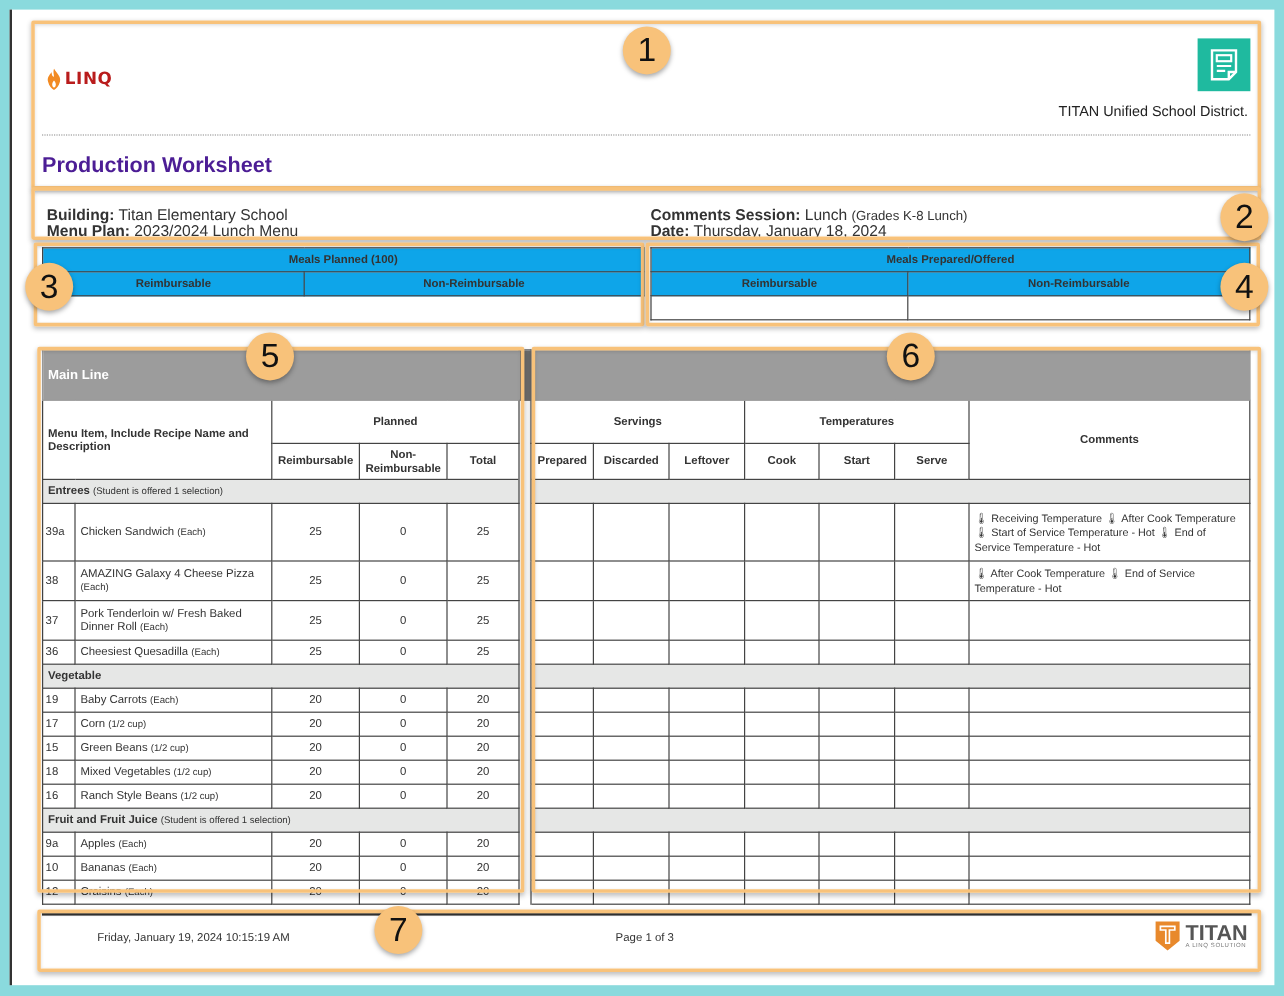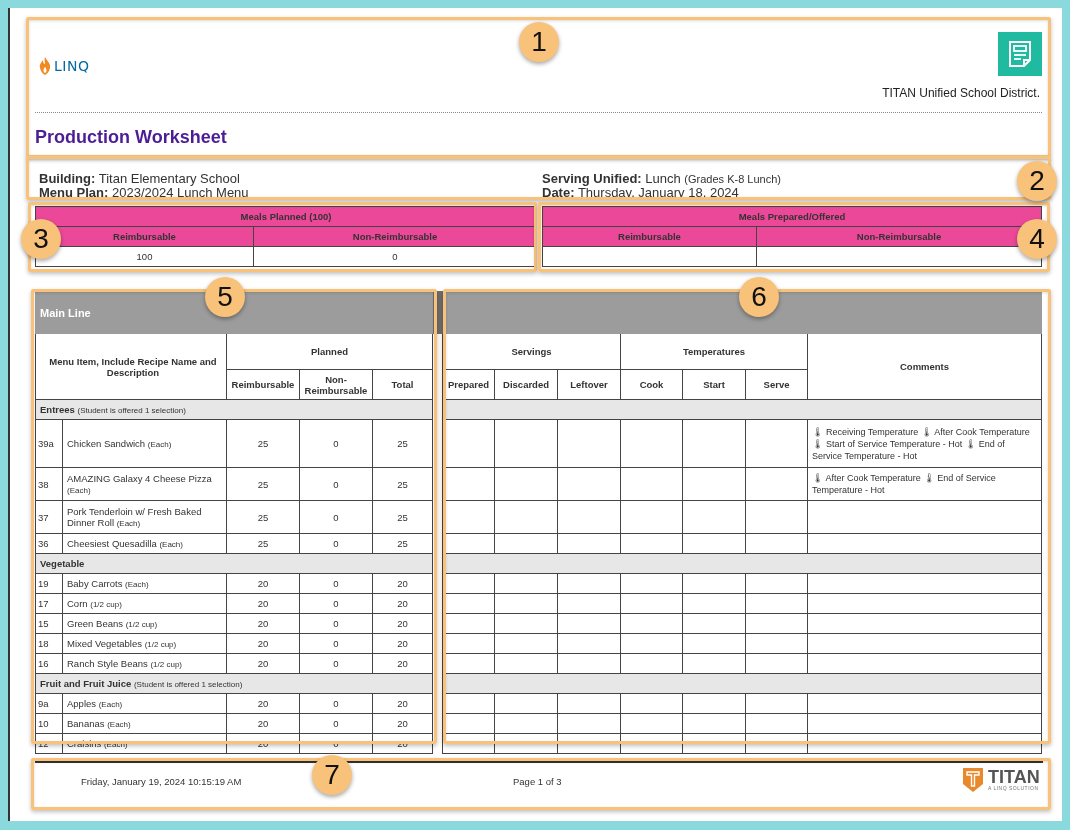--- a/index.html
+++ b/index.html
@@ -23,34 +23,34 @@
     position: absolute; width: 40px; height: 40px; border-radius: 50%;
     background: #f8c27a; color: #111; font-size: 28px;
     display: flex; align-items: center; justify-content: center;
     box-shadow: 0 2px 4px rgba(0,0,0,0.35); z-index: 5;
     font-family: "Liberation Sans", sans-serif;
   }
   .abs { position: absolute; }
 
   
   .logo { position: absolute; left: 38px; top: 57px; display: flex; align-items: center; gap: 3px; }
-  .logo-text { font-weight: normal; font-size: 14px; color: #0369a1; letter-spacing: 0.5px; font-family: "DejaVu Sans", sans-serif; }
+  .logo-text { font-weight: bold; font-size: 14px; color: #b91c1c; letter-spacing: 0.5px; font-family: "DejaVu Sans", sans-serif; }
   .doc-icon { position: absolute; left: 996px; top: 32px; width: 44px; height: 44px; background: #1fba9f; display: flex; align-items: center; justify-content: center; }
   .district { position: absolute; right: 30px; top: 86px; font-size: 12px; color: #222; }
   .dotline { position: absolute; left: 33px; top: 112px; width: 1007px; border-top: 1px dotted #888; }
   .title { position: absolute; left: 33px; top: 127px; font-size: 18px; font-weight: bold; color: #4c1d95; }
 
   .info { position: absolute; font-size: 13px; color: #333; line-height: 13px; }
   .info b { font-weight: bold; }
   .info small { font-size: 11px; }
 
   table { border-collapse: collapse; table-layout: fixed; font-family: "Liberation Sans", sans-serif; }
   td, th { border: 1px solid #444; font-size: 9.5px; text-align: center; color: #333; }
   th { font-weight: bold; }
-  .meals th { background: #ec4899; height: 20px; }
+  .meals th { background: #0ea5e9; height: 20px; }
   .meals td { height: 20px; background: #fff; }
 
   .main th, .main td { height: 30px; }
   .main .banner { background: #9c9c9c; color: #fff; font-size: 11px; text-align: left; padding-left: 4px; height: 42px; border-color: #9c9c9c; }
   .main .hdr { background: #fff; }
   .main .cat td { background: #e6e7e6; text-align: left; padding-left: 4px; font-size: 9.5px; font-weight: bold; height: 20px; }
   .main .cat small { font-weight: normal; font-size: 8px; }
   .main .row td { height: 20px; }
   .main td.num { text-align: left; padding-left: 2px; }
   .main td.item { text-align: left; padding-left: 4px; }
@@ -94,45 +94,41 @@
 
   <div class="info" style="left:29px; top:164px;">
     <b>Building:</b>
     <span>Titan Elementary School</span>
   </div>
   <div class="info" style="left:29px; top:178px; height:12px; overflow:hidden;">
     <b>Menu Plan:</b>
     <span>2023/2024 Lunch Menu</span>
   </div>
   <div class="info" style="left:532px; top:164px;">
-    <b>Serving Unified:</b>
+    <b>Comments Session:</b>
     <span>Lunch</span>
     <small>(Grades K-8 Lunch)</small>
   </div>
   <div class="info" style="left:532px; top:178px; height:12px; overflow:hidden;">
     <b>Date:</b>
     <span>Thursday, January 18, 2024</span>
   </div>
 
   <table class="meals abs" style="left:25px; top:198px; width:502px;">
     <colgroup>
         <col style="width:218px">
         <col>
       </colgroup>
     <tbody>
         <tr>
           <th colspan="2">Meals Planned (100)</th>
         </tr>
     <tr>
       <th>Reimbursable</th>
       <th>Non-Reimbursable</th>
-    </tr>
-    <tr>
-      <td>100</td>
-      <td>0</td>
     </tr>
   </tbody>
     </table>
 
   <table class="meals abs" style="left:532px; top:198px; width:500px;">
     <colgroup>
         <col style="width:214px">
         <col>
       </colgroup>
     <tbody>
@@ -166,21 +162,21 @@
         <col style="width:62px">
       <col>
     </colgroup>
     <thead>
       <tr>
         <th colspan="5" class="banner">Main Line</th>
         <th class="banner" style="background:#6e6e6e; border-color:#6e6e6e;"></th>
         <th colspan="7" class="banner"></th>
       </tr>
       <tr class="hdr">
-        <th colspan="2" rowspan="2" style="text-align:center; padding-left:4px;">Menu Item, Include Recipe Name and Description</th>
+        <th colspan="2" rowspan="2" style="text-align:left; padding-left:4px;">Menu Item, Include Recipe Name and Description</th>
         <th colspan="3" style="height:36px;">Planned</th>
         <th rowspan="2" style="border-top:none;border-bottom:none;"></th>
         <th colspan="3" style="height:36px;">Servings</th>
         <th colspan="3" style="height:20px;">Temperatures</th>
         <th rowspan="2">Comments</th>
       </tr>
       <tr class="hdr">
         <th>Reimbursable</th>
         <th>Non-Reimbursable</th>
         <th>Total</th>

